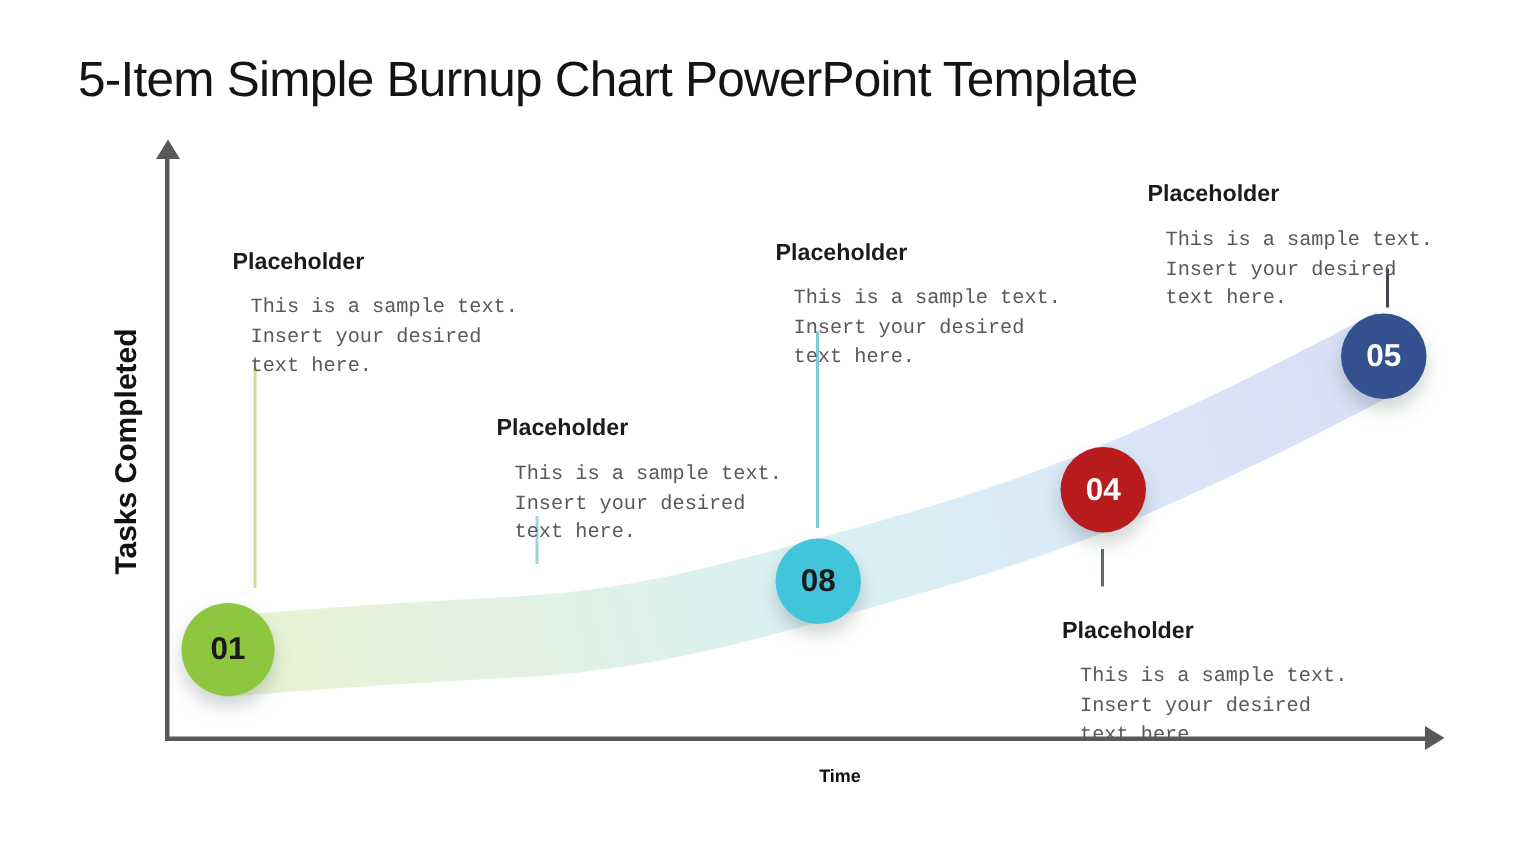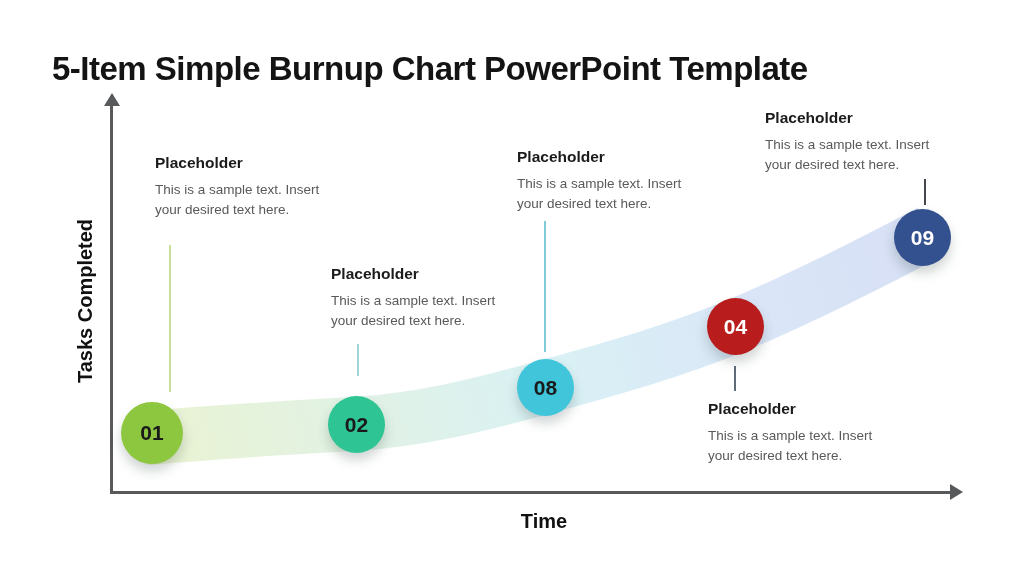--- a/index.html
+++ b/index.html
@@ -2,22 +2,22 @@
 <html style="--axis-color: #58595B;"><head>
 <meta charset="utf-8">
 <style>
   html,body { margin:0; padding:0; background:#ffffff; }
   .canvas {
     position:relative; width:1024px; height:576px; background:#ffffff;
     font-family:"Liberation Sans", sans-serif; overflow:hidden;
   }
   
   .slide-title {
-    position:absolute; left:52px; top:50px;
-    font-size:33px; font-weight:bold; color:#141414; letter-spacing:-0.5px;
+    position:absolute; left:52px; top:34px;
+    font-size:33px; font-weight:normal; color:#141414; letter-spacing:-0.5px;
     white-space:nowrap;
   }
   
   .y-axis-line { position:absolute; left:110px; top:104px; width:3px; height:389px; background:var(--axis-color); }
   .x-axis-line { position:absolute; left:110px; top:491px; width:843px; height:3px; background:var(--axis-color); }
   .y-arrow {
     position:absolute; left:104px; top:93px; width:0; height:0;
     border-left:8px solid transparent; border-right:8px solid transparent;
     border-bottom:13px solid var(--axis-color);
   }
@@ -25,22 +25,22 @@
     position:absolute; left:950px; top:484px; width:0; height:0;
     border-top:8px solid transparent; border-bottom:8px solid transparent;
     border-left:13px solid var(--axis-color);
   }
   .y-axis-label {
     position:absolute; left:-106px; top:288px; width:385px; height:26px;
     transform:rotate(-90deg);
     text-align:center; font-size:20px; font-weight:bold; color:#111111;
   }
   .x-axis-label {
-    position:absolute; left:488px; top:510px; width:112px;
-    text-align:center; font-size:20px; font-weight:bold; color:#111111;
+    position:absolute; left:504px; top:510px; width:112px;
+    text-align:center; font-size:12px; font-weight:bold; color:#111111;
   }
   
   .band-svg { position:absolute; left:0; top:0; }
   
   .leader { position:absolute; width:2px; }
   .leader-1 { left:169px; top:245px; height:147px; }
   .leader-2 { left:357px; top:344px; height:32px; }
   .leader-3 { left:544px; top:221px; height:131px; }
   .leader-4 { left:734px; top:366px; height:25px; }
   .leader-5 { left:924px; top:179px; height:26px; }
@@ -56,22 +56,22 @@
   .circle-3 { left:517px; top:359px; width:57px; height:57px; }
   .circle-4 { left:707px; top:298px; width:57px; height:57px; }
   .circle-5 { left:894px; top:209px; width:57px; height:57px; }
   
   .text-block { position:absolute; width:200px; }
   .block-1 { left:155px; top:150px; }
   .block-2 { left:331px; top:261px; }
   .block-3 { left:517px; top:144px; }
   .block-4 { left:708px; top:396px; }
   .block-5 { left:765px; top:105px; }
-  .block-heading { font-size:15.5px; font-weight:bold; color:#1b1b1b; margin:4px 0 8px 0; }
-  .block-body { font-size:13.5px; color:#595959; line-height:19.5px; margin:0; width:192px; }
+  .block-heading { font-size:15.5px; font-weight:bold; color:#1b1b1b; margin:16px 0 8px 0; }
+  .block-body { font-size:13.5px; color:#595959; line-height:19.5px; margin:12px; width:192px;font-family:Liberation Mono, monospace; }
 </style>
 </head>
 <body>
 
 <div class="canvas">
 
   <div class="slide-title">5-Item Simple Burnup Chart PowerPoint Template</div>
 
   <svg class="band-svg" width="1024" height="576" viewBox="0 0 1024 576">
     <defs>
@@ -99,31 +99,28 @@
 
   <div class="leader leader-1" style="background: rgb(201, 224, 154);"></div>
   <div class="leader leader-2" style="background: rgb(159, 212, 219);"></div>
   <div class="leader leader-3" style="background: rgb(127, 203, 216);"></div>
   <div class="leader leader-4" style="background: rgb(94, 107, 121);"></div>
   <div class="leader leader-5" style="background: rgb(66, 71, 79);"></div>
 
   <div class="step-circle circle-1" style="background: rgb(141, 198, 63); color: rgb(26, 26, 26);">
     <span>01</span>
   </div>
-  <div class="step-circle circle-2" style="background: rgb(47, 196, 148); color: rgb(26, 26, 26);">
-    <span>02</span>
-  </div>
   <div class="step-circle circle-3" style="background: rgb(64, 197, 218); color: rgb(26, 26, 26);">
     <span>08</span>
   </div>
   <div class="step-circle circle-4" style="background: #b91c1c; color: rgb(255, 255, 255);">
     <span>04</span>
   </div>
   <div class="step-circle circle-5" style="background: rgb(51, 81, 142); color: rgb(255, 255, 255);">
-    <span>09</span>
+    <span>05</span>
   </div>
 
   <div class="text-block block-1">
     <p class="block-heading">Placeholder</p>
     <p class="block-body">This is a sample text. Insert your desired text here.</p>
   </div>
   <div class="text-block block-2">
     <p class="block-heading">Placeholder</p>
     <p class="block-body">This is a sample text. Insert your desired text here.</p>
   </div>

